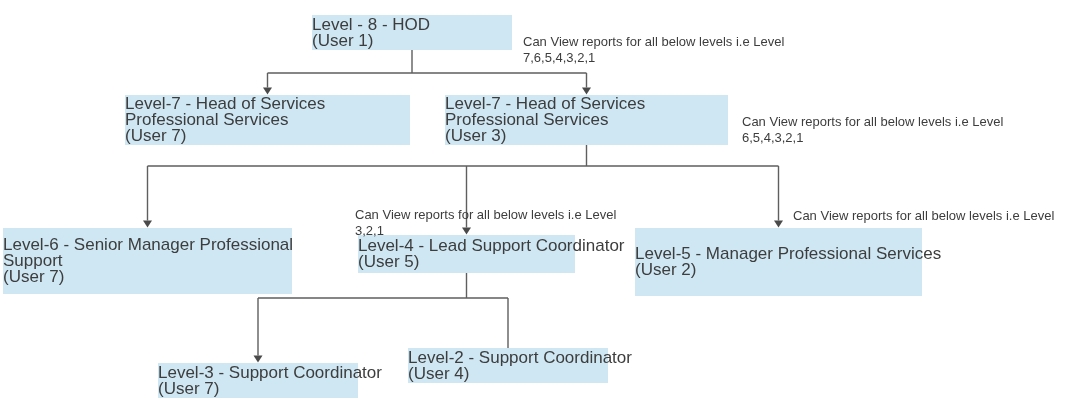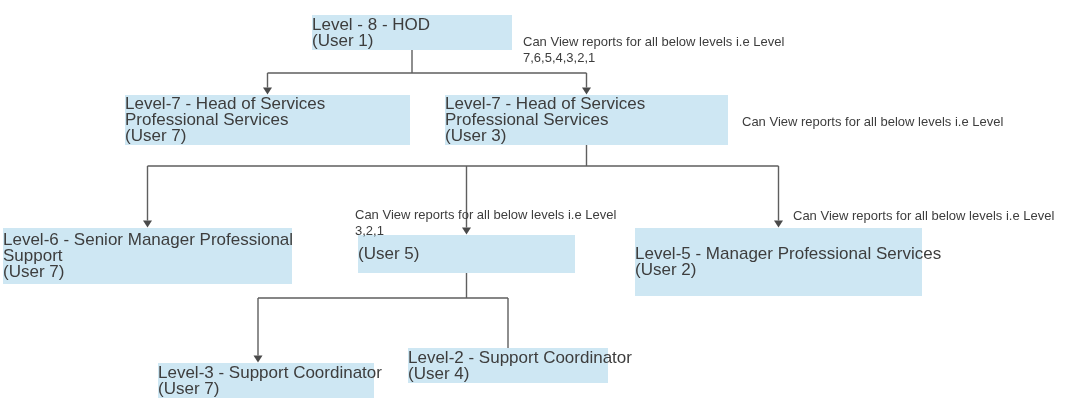--- a/index.html
+++ b/index.html
@@ -78,48 +78,50 @@
     <div class="nl">Level-7 - Head of Services</div>
     <div class="nl">Professional Services</div>
     <div class="nl">(User 7)</div>
   </div>
   <div class="node" style="left:445px;top:95px;width:283px;height:50px">
     <div class="nl">Level-7 - Head of Services</div>
     <div class="nl">Professional Services</div>
     <div class="nl">(User 3)</div>
   </div>
 
-  <div class="node" style="left:3px;top:228px;width:289px;height:56px">
+  <div class="node" style="left:3px;top:228px;width:289px;height:66px">
     <div class="nl">Level-6 - Senior Manager Professional</div>
     <div class="nl">Support</div>
     <div class="nl">(User 7)</div>
   </div>
   <div class="node" style="left:358px;top:235px;width:217px;height:38px">
+    <div class="nl">Level-4 - Lead Support Coordinator</div>
     <div class="nl">(User 5)</div>
   </div>
   <div class="node" style="left:635px;top:228px;width:287px;height:68px">
     <div class="nl">Level-5 - Manager Professional Services</div>
     <div class="nl">(User 2)</div>
   </div>
 
-  <div class="node" style="left:158px;top:363px;width:216px;height:35px">
+  <div class="node" style="left:158px;top:363px;width:200px;height:35px">
     <div class="nl">Level-3 - Support Coordinator</div>
     <div class="nl">(User 7)</div>
   </div>
   <div class="node" style="left:408px;top:348px;width:200px;height:35px">
     <div class="nl">Level-2 - Support Coordinator</div>
     <div class="nl">(User 4)</div>
   </div>
 
   <div class="annot" style="left:523px;top:16px">
     <div>Can View reports for all below levels i.e Level</div>
     <div>7,6,5,4,3,2,1</div>
   </div>
   <div class="annot" style="left:742px;top:96px">
     <div>Can View reports for all below levels i.e Level</div>
+    <div>6,5,4,3,2,1</div>
   </div>
   <div class="annot" style="left:355px;top:189px">
     <div>Can View reports for all below levels i.e Level</div>
     <div>3,2,1</div>
   </div>
   <div class="annot" style="left:793px;top:190px">
     <div>Can View reports for all below levels i.e Level</div>
   </div>
 
 </div>

